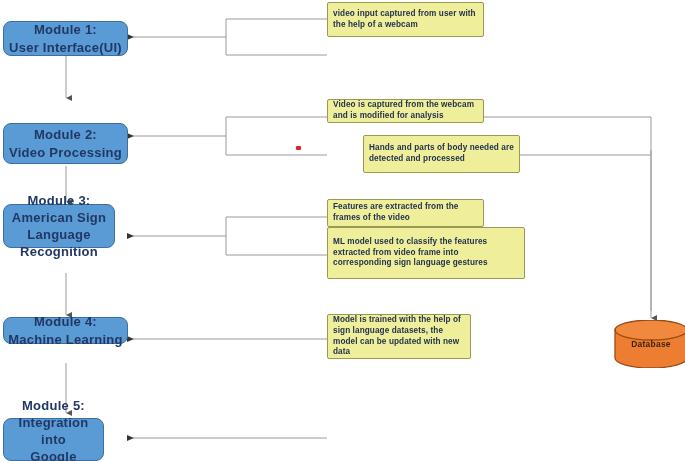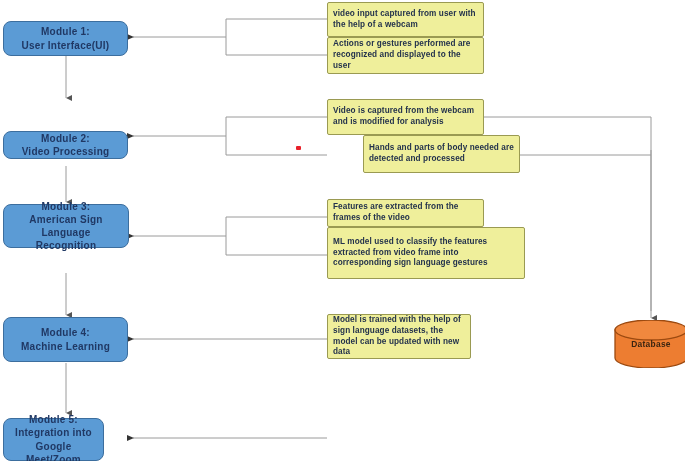--- a/index.html
+++ b/index.html
@@ -25,21 +25,21 @@
     height: 461px;
     pointer-events: none;
   }
   .module-box {
     position: absolute;
     box-sizing: border-box;
     background: #5B9BD5;
     border: 1px solid #3C6E9E;
     border-radius: 8px;
     color: #203864;
-    font-size: 10px;
+    font-size: 13px;
     font-weight: bold;
     line-height: 1.32;
     letter-spacing: 0.25px;
     display: flex;
     align-items: center;
     justify-content: center;
     text-align: center;
     padding: 2px 4px;
     white-space: pre-line;
   }
@@ -122,40 +122,39 @@
 
       <path d="M484,117 L651,117 L651,311"></path>
       <path d="M484,155 L651,155"></path>
       <line x1="651" y1="150" x2="651" y2="318" marker-end="url(#arrowDown)"></line>
     </g>
   </svg>
 
   <div class="module-box" style="left:3px; top:21px; width:125px; height:35px;">Module 1:
 User Interface(UI)</div>
 
-  <div class="module-box" style="left:3px; top:131px; width:125px; height:28px;">Module 2:
+  <div class="module-box" style="left:3px; top:123px; width:125px; height:41px;">Module 2:
 Video Processing</div>
 
-  <div class="module-box" style="left:3px; top:204px; width:126px; height:44px;">Module 3:
+  <div class="module-box" style="left:3px; top:204px; width:112px; height:44px;">Module 3:
 American Sign
 Language
 Recognition</div>
 
-  <div class="module-box" style="left:3px; top:317px; width:125px; height:45px;">Module 4:
+  <div class="module-box" style="left:3px; top:317px; width:125px; height:27px;">Module 4:
 Machine Learning</div>
 
   <div class="module-box" style="left:3px; top:418px; width:101px; height:43px;">Module 5:
 Integration into
 Google Meet/Zoom</div>
 
   <div class="note-box" style="left:327px; top:2px; width:157px; height:35px;">video input captured from user with the help of a webcam</div>
 
-  <div class="note-box" style="left:327px; top:37px; width:157px; height:37px;">Actions or gestures performed are recognized and displayed to the user</div>
 
-  <div class="note-box" style="left:327px; top:99px; width:157px; height:36px;">Video is captured from the webcam and is modified for analysis</div>
+  <div class="note-box" style="left:327px; top:99px; width:157px; height:24px;">Video is captured from the webcam and is modified for analysis</div>
 
   <div class="note-box" style="left:327px; top:135px; width:157px; height:38px;margin-left:36px;">Hands and parts of body needed are detected and processed</div>
 
   <div class="note-box" style="left:327px; top:227px; width:198px; height:52px;">ML model used to classify the features extracted from video frame into corresponding sign language gestures</div>
 
   <div class="note-box" style="left:327px; top:199px; width:157px; height:28px;">Features are extracted from the frames of the video</div>
 
   <div class="note-box" style="left:327px; top:314px; width:144px; height:45px;">Model is trained with the help of sign language datasets, the model can be updated with new data</div>
 
 

